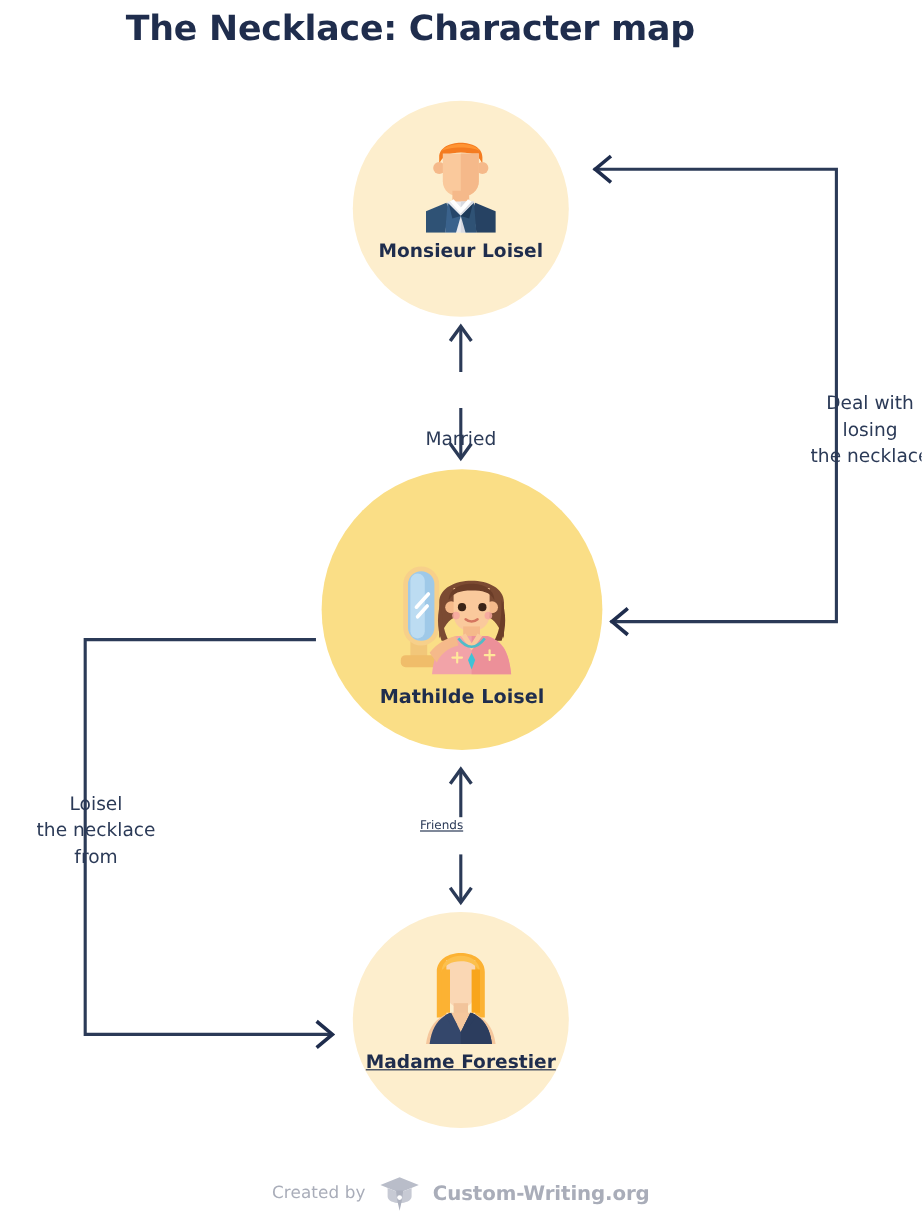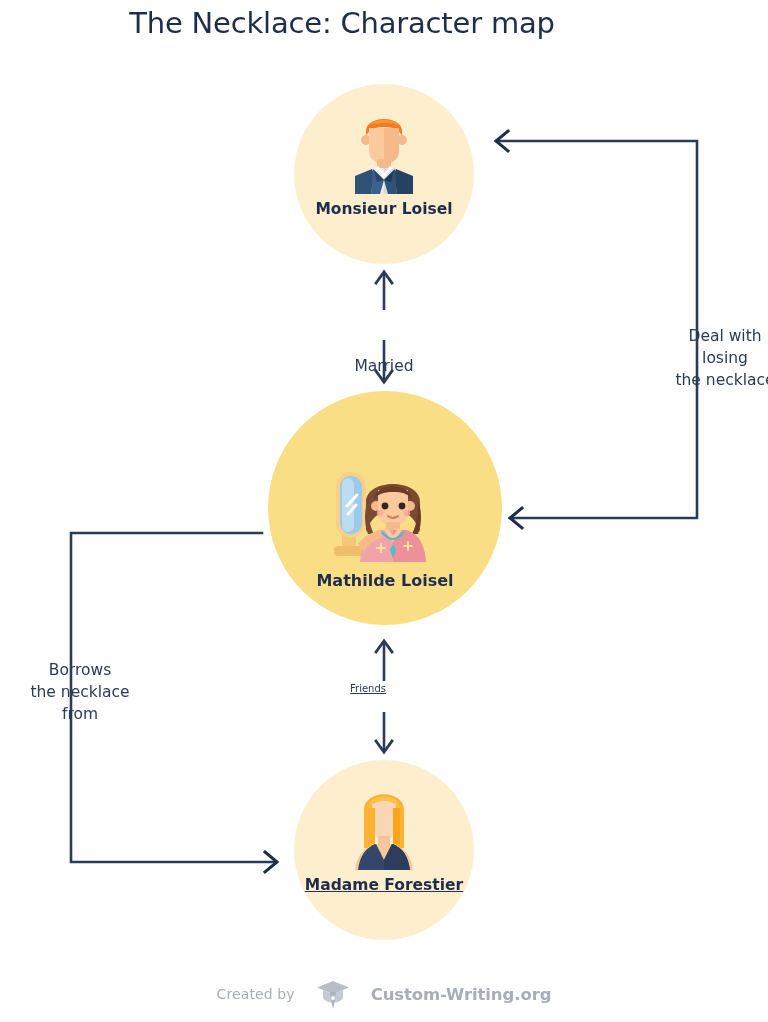--- a/index.html
+++ b/index.html
@@ -24,21 +24,21 @@
   }
 
   
   .title {
     position: absolute;
     top: 6px;
     left: 0;
     width: 684px;
     text-align: center;
     font-size: 29px;
-    font-weight: normal;
+    font-weight: bold;
     letter-spacing: -0.2px;
     color: #1f2d4d;
   }
 
   
   .arrows {
     position: absolute;
     inset: 0;
     width: 768px;
     height: 1022px;
@@ -104,21 +104,21 @@
   #label-borrows  { left: 2px;   top: 659px; width: 156px; font-size: 15.5px; }
 
   
   .footer {
     position: absolute;
     left: 0; bottom: 12px;
     width: 768px;
     display: flex;
     align-items: center;
     justify-content: center;
-    gap: 21px;
+    gap: 11px;
   }
   .footer-created {
     font-size: 14px;
     color: #a9adb9;
     letter-spacing: 0.1px;
   }
   .footer-brand {
     font-size: 16.5px;
     font-weight: bold;
     color: #a9adb9;
@@ -271,21 +271,21 @@
     </svg>
     <div class="node-label">Madame
 Forestier</div>
   </div>
 
   <div class="edge-label" id="label-married">Married</div>
   <div class="edge-label" id="label-friends">Friends</div>
   <div class="edge-label" id="label-deal">Deal with
 losing
 the necklace</div>
-  <div class="edge-label" id="label-borrows">Borrows
+  <div class="edge-label" id="label-borrows">Loisel
 the necklace
 from</div>
 
   <div class="footer">
     <span class="footer-created">Created by</span>
     <svg class="footer-logo" width="34" height="32" viewBox="0 0 34 32">
       <path d="M17 3 L33 9.5 L17 16 L1 9.5 Z" fill="#b9bdc9"></path>
       <path d="M7 12 L7 19 C7 22.5 12 24.5 17 24.5 C22 24.5 27 22.5 27 19 L27 12 L17 16 Z" fill="#c7cad4"></path>
       <path d="M14 14 L20 14 L19 22 L17 31 L15 22 Z" fill="#aeb2bf"></path>
       <circle cx="17" cy="20" r="2" fill="#ffffff"></circle>

